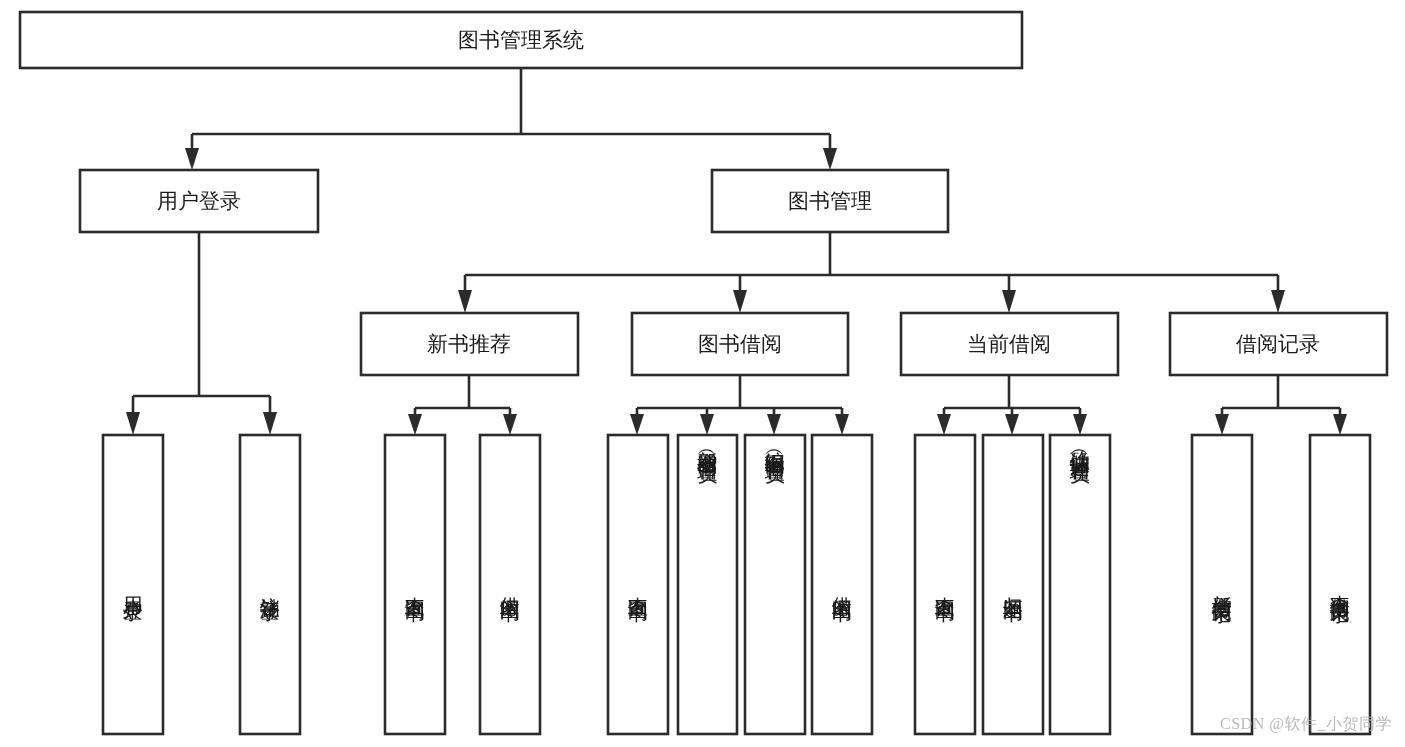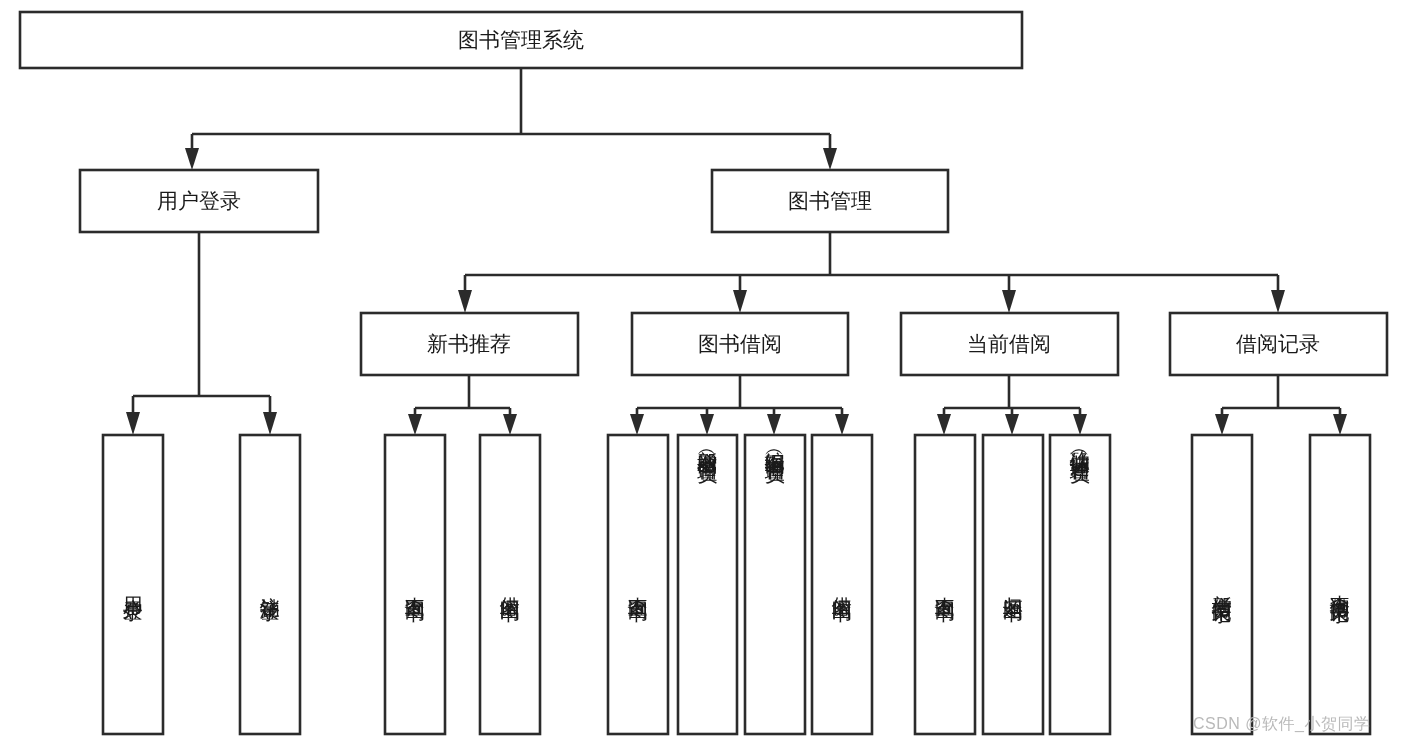--- a/index.html
+++ b/index.html
@@ -70,25 +70,26 @@
     line-height: 1.12;
     color: #1a1a1a;
     letter-spacing: 2px;
     white-space: nowrap;
     text-align: center;
   }
   .watermark {
     position: absolute;
     left: 1193px;
     top: 714px;
-    font-family: Liberation Sans, sans-serif;
+    font-family: Liberation Serif, serif;
     font-size: 16px;
     color: #b9b9b9;
     white-space: nowrap;
     letter-spacing: 0.5px;
+    padding-left: 27px;
   }
 </style>
 </head>
 <body>
 
 <div id="diagram-root">
 
   <svg class="diagram-svg" viewBox="0 0 1405 747">
     <defs>
       

